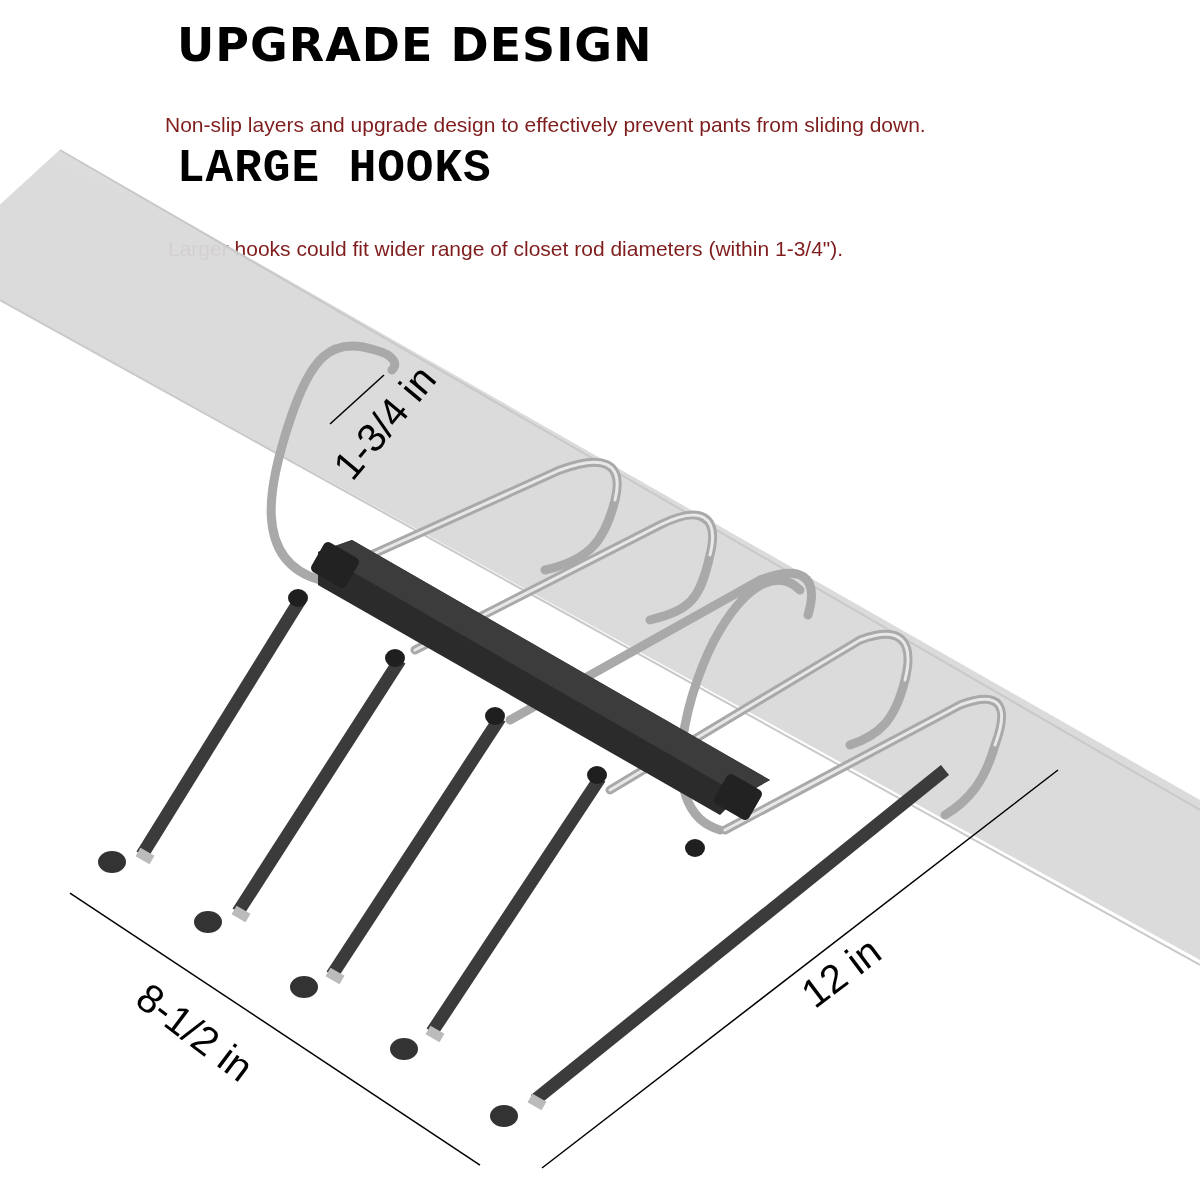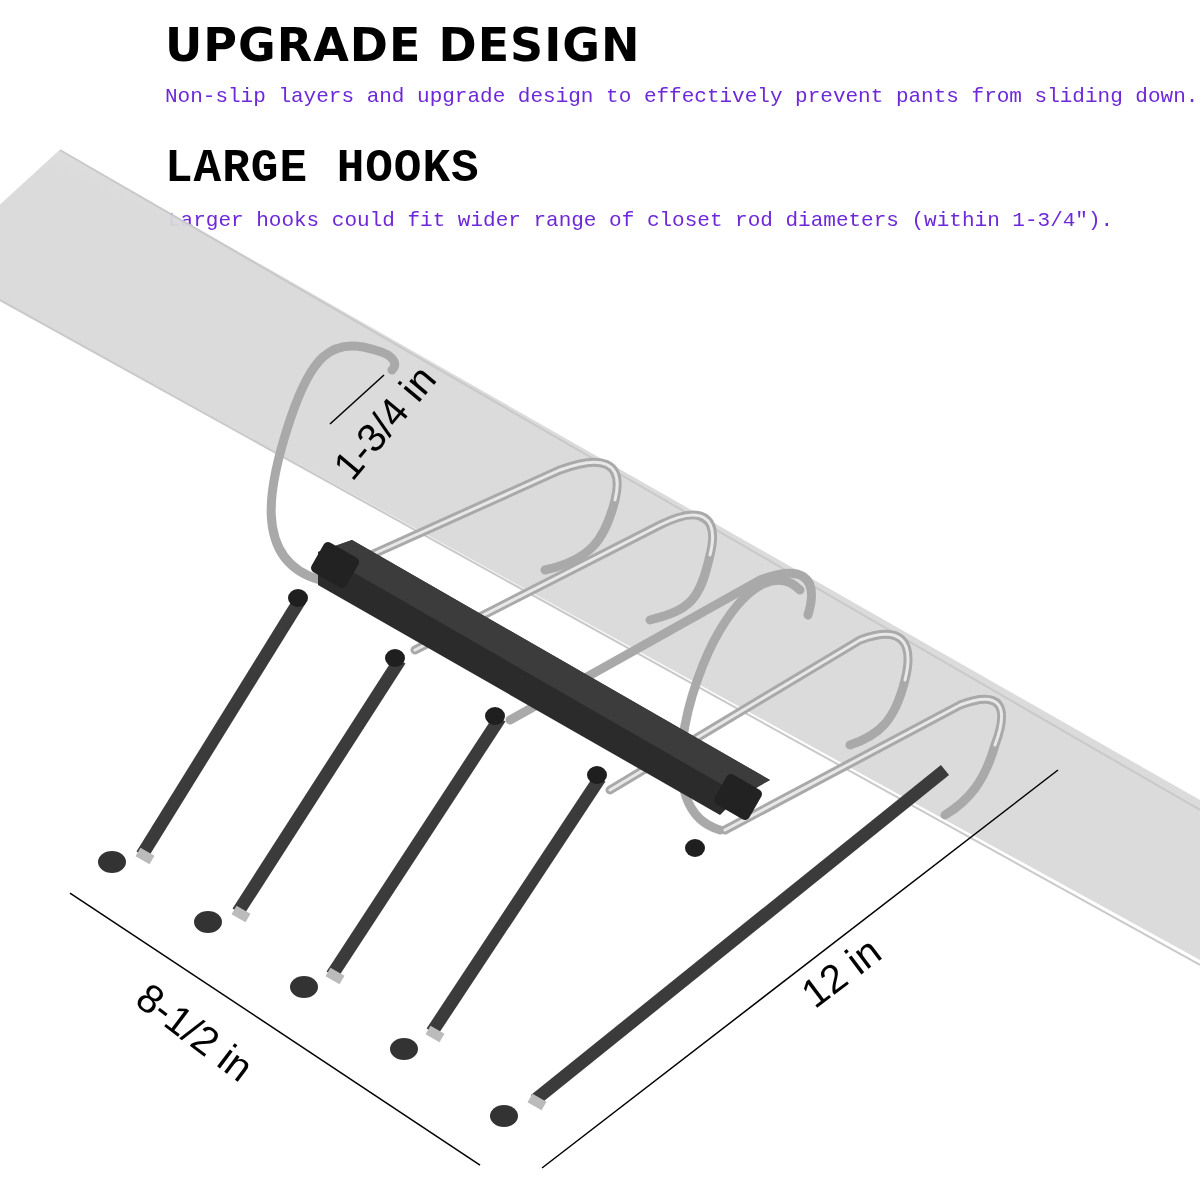--- a/index.html
+++ b/index.html
@@ -1,21 +1,21 @@
 <!DOCTYPE html>
 <html><head>
   <meta charset="utf-8">
   <style>
     html, body { margin: 0; padding: 0; background: #ffffff; }
     body { width: 1200px; height: 1200px; position: relative; overflow: hidden;
            font-family: "DejaVu Sans", sans-serif; color: #000; }
-    .heading { position: absolute; left: 165px; font-weight: bold; letter-spacing: 1px;
+    .heading { position: absolute; left: 177px; font-weight: bold; letter-spacing: 1px;
                font-family: "DejaVu Sans", sans-serif; font-size: 46px; line-height: 1; }
-    .sub { position: absolute; left: 165px; font-family: Liberation Mono, monospace;
-           font-size: 21px; line-height: 1; color: #6d28d9; white-space: nowrap; }
+    .sub { position: absolute; left: 165px; font-family: Liberation Sans, sans-serif;
+           font-size: 21px; line-height: 1; color: #7f1d1d; white-space: nowrap; margin-top: 28px; }
     #h1 { top: 22px; }
     #s1 { top: 86px; }
     #h2 { top: 146px; font-family: Liberation Mono, monospace; }
     #s2 { top: 210px; left: 168px; }
     svg.illus { position: absolute; left: 0; top: 0; }
     .dim { position: absolute; font-family: "Liberation Sans", sans-serif; font-size: 40px;
            color: #000; white-space: nowrap; transform-origin: center center; }
     #d1 { left: 318px; top: 400px; transform: rotate(-50deg); }
     #d2 { left: 128px; top: 1010px; transform: rotate(37deg); }
     #d3 { left: 798px; top: 950px; transform: rotate(-37deg); }

